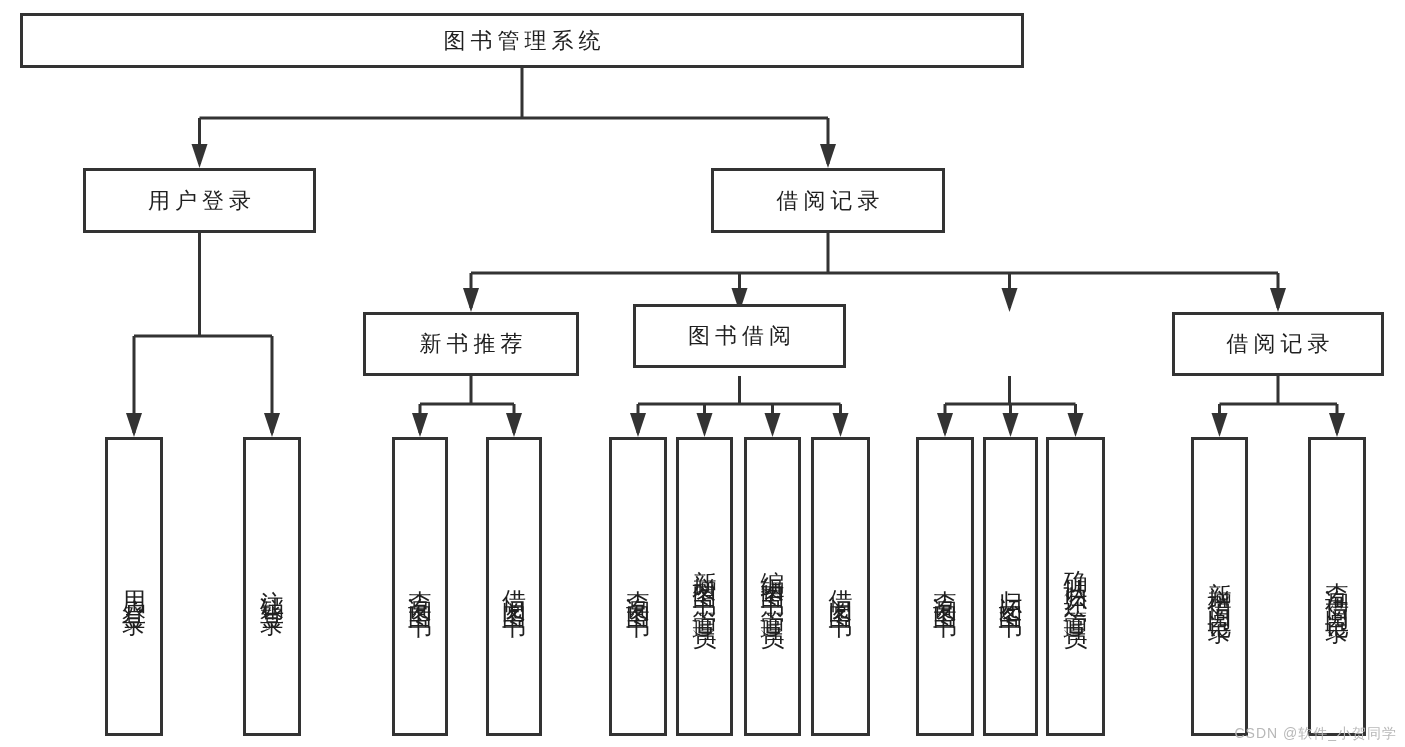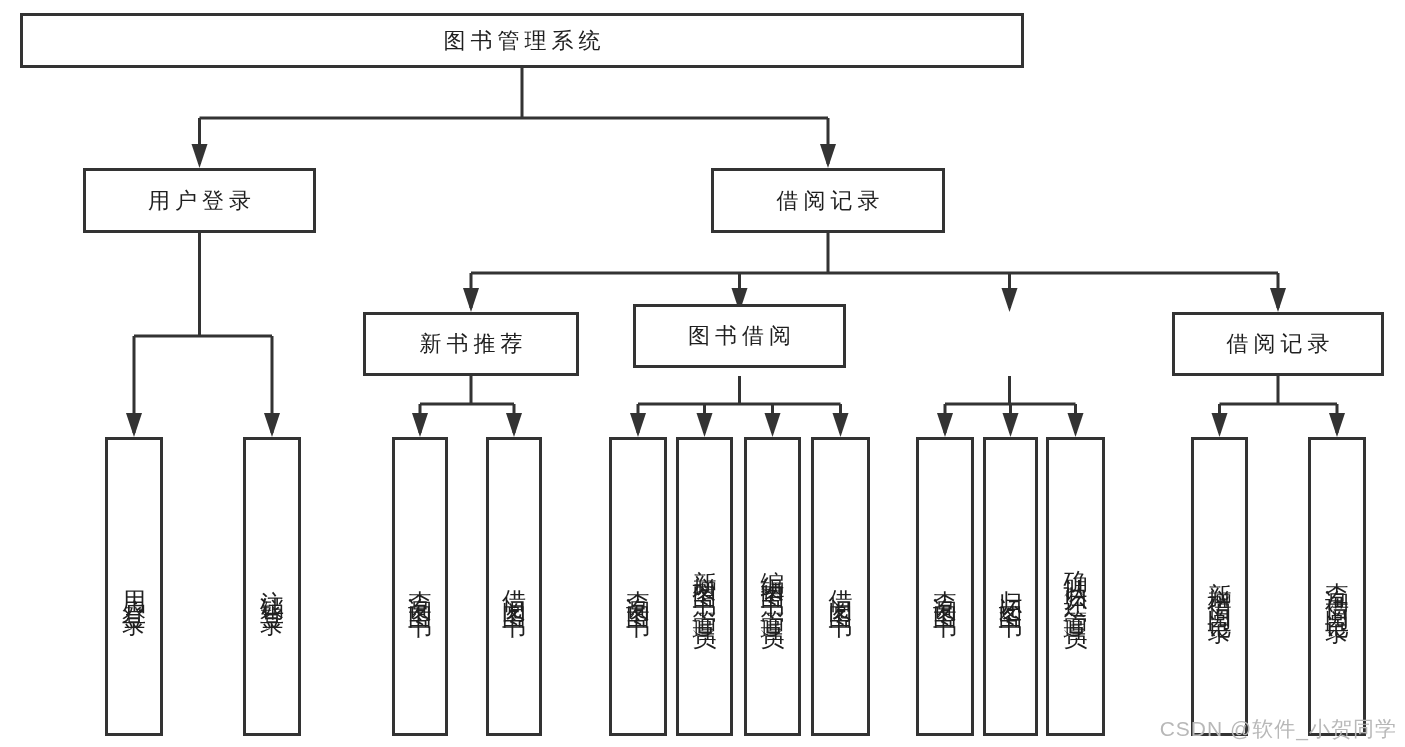--- a/index.html
+++ b/index.html
@@ -57,21 +57,21 @@
     text-orientation: upright;
     font-size: 24px;
     letter-spacing: 8px;
     line-height: 1;
   }
   .node > span { display: block; }
   #watermark {
     position: absolute;
     right: 8px;
     bottom: 4px;
-    font-size: 21px;
+    font-size: 14px;
     letter-spacing: 1px;
     color: var(--wm);
     white-space: nowrap;
   }
 </style>
 </head>
 <body>
 
 <div id="stage">
 

